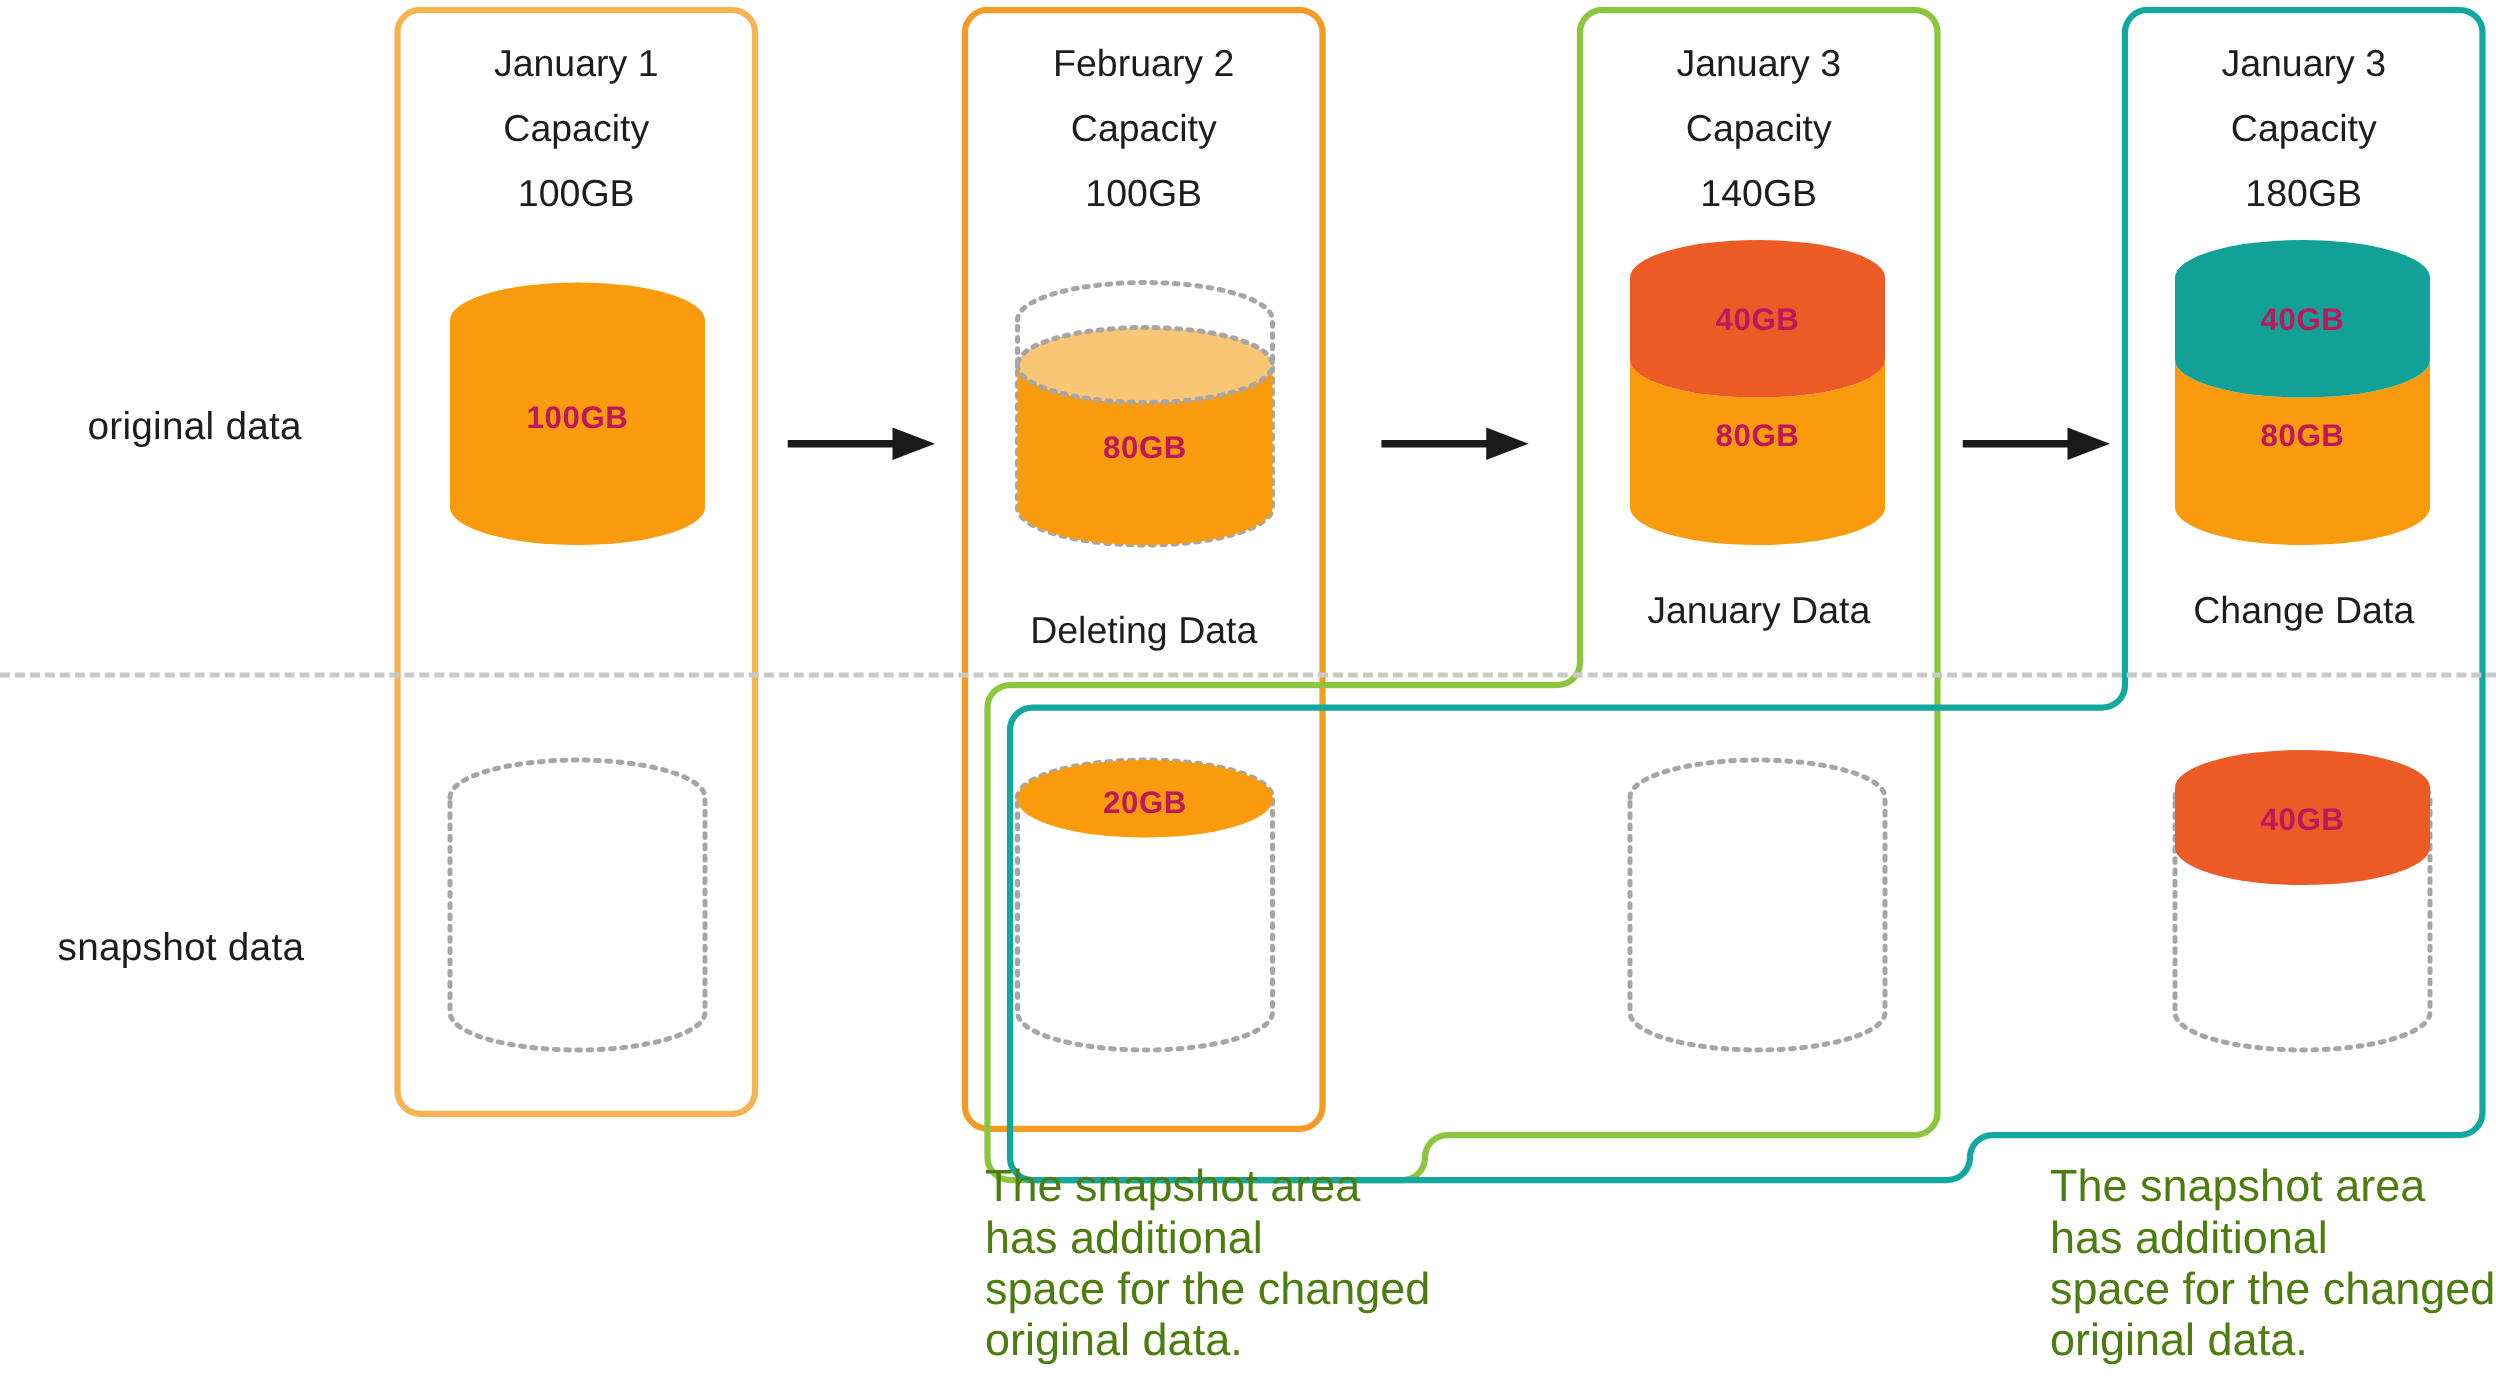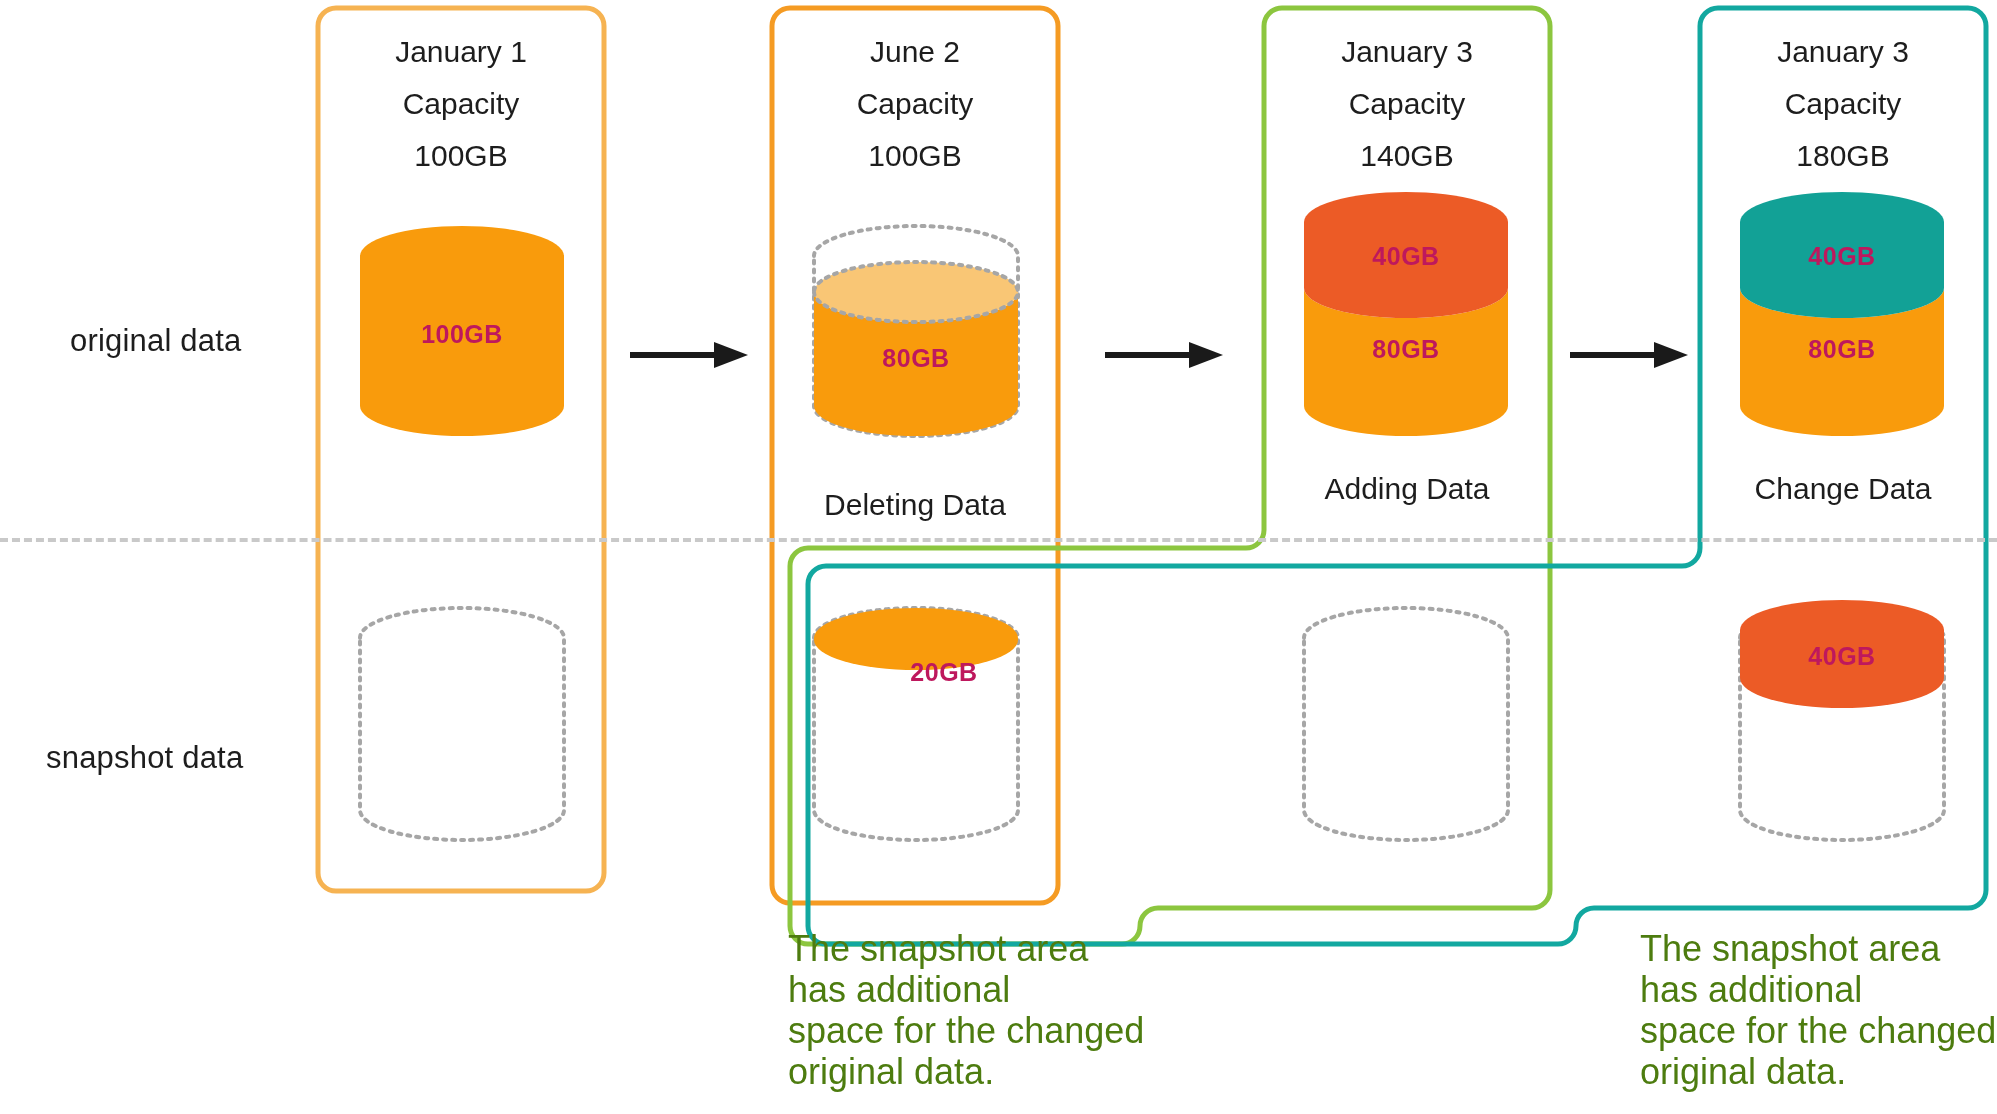--- a/index.html
+++ b/index.html
@@ -105,21 +105,21 @@
   </svg>
 
   <div class="divider" style="top:538px;"></div>
 
   <div class="row-label abs" style="left:70px;top:323px;">original data</div>
   <div class="row-label abs" style="left:46px;top:740px;">snapshot data</div>
 
   <div class="col-head" style="left:336px;top:26px;width:250px;">January 1
 Capacity
 100GB</div>
-  <div class="col-head" style="left:790px;top:26px;width:250px;">June 2
+  <div class="col-head" style="left:790px;top:26px;width:250px;">February 2
 Capacity
 100GB</div>
   <div class="col-head" style="left:1282px;top:26px;width:250px;">January 3
 Capacity
 140GB</div>
   <div class="col-head" style="left:1718px;top:26px;width:250px;">January 3
 Capacity
 180GB</div>
 
   <div class="cyl" style="left:356px;top:222px;width:212px;height:218px;">
@@ -175,35 +175,35 @@
     </svg>
   </div>
   <div class="arrow" style="left:1570px;top:340px;width:120px;">
     <svg width="120" height="30" viewBox="0 0 120 30" xmlns="http://www.w3.org/2000/svg">
       <line x1="0" y1="15" x2="88" y2="15" stroke="#1a1a1a" stroke-width="6"></line>
       <polygon points="84,2 118,15 84,28" fill="#1a1a1a"></polygon>
     </svg>
   </div>
 
   <div class="action-label" style="left:790px;top:472px;width:250px;margin-top:16px;">Deleting Data</div>
-  <div class="action-label" style="left:1282px;top:472px;width:250px;">Adding Data</div>
+  <div class="action-label" style="left:1282px;top:472px;width:250px;">January Data</div>
   <div class="action-label" style="left:1718px;top:472px;width:250px;">Change Data</div>
 
   <div class="cyl" style="left:356px;top:604px;width:212px;height:240px;">
     <svg width="212" height="240" viewBox="0 0 212 240" xmlns="http://www.w3.org/2000/svg">
       <path d="M 4 34 a 102 30 0 0 1 204 0 V 206 a 102 30 0 0 1 -204 0 Z" fill="none" stroke="#a6a6a6" stroke-width="4" stroke-dasharray="3 6" stroke-linecap="round"></path>
     </svg>
   </div>
 
   <div class="cyl" style="left:810px;top:604px;width:212px;height:240px;">
     <svg width="212" height="240" viewBox="0 0 212 240" xmlns="http://www.w3.org/2000/svg">
       <path d="M 4 34 a 102 30 0 0 1 204 0 V 206 a 102 30 0 0 1 -204 0 Z" fill="none" stroke="#a6a6a6" stroke-width="4" stroke-dasharray="3 6" stroke-linecap="round"></path>
       <path d="M 4 34 a 102 30 0 0 1 204 0 V 36 a 102 30 0 0 1 -204 0 Z" fill="#f99b0c"></path>
     </svg>
-    <div class="cyl-text" style="top:54px;padding-left:28px;">20GB</div>
+    <div class="cyl-text" style="top:24px;">20GB</div>
   </div>
 
   <div class="cyl" style="left:1300px;top:604px;width:212px;height:240px;">
     <svg width="212" height="240" viewBox="0 0 212 240" xmlns="http://www.w3.org/2000/svg">
       <path d="M 4 34 a 102 30 0 0 1 204 0 V 206 a 102 30 0 0 1 -204 0 Z" fill="none" stroke="#a6a6a6" stroke-width="4" stroke-dasharray="3 6" stroke-linecap="round"></path>
     </svg>
   </div>
 
   <div class="cyl" style="left:1736px;top:592px;width:212px;height:252px;">
     <svg width="212" height="252" viewBox="0 0 212 252" xmlns="http://www.w3.org/2000/svg">

